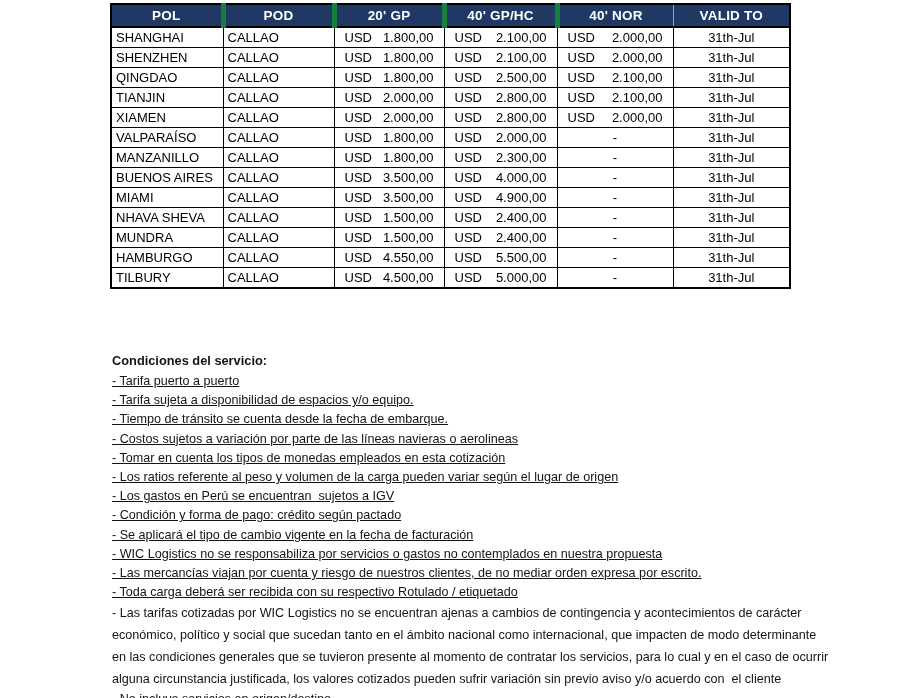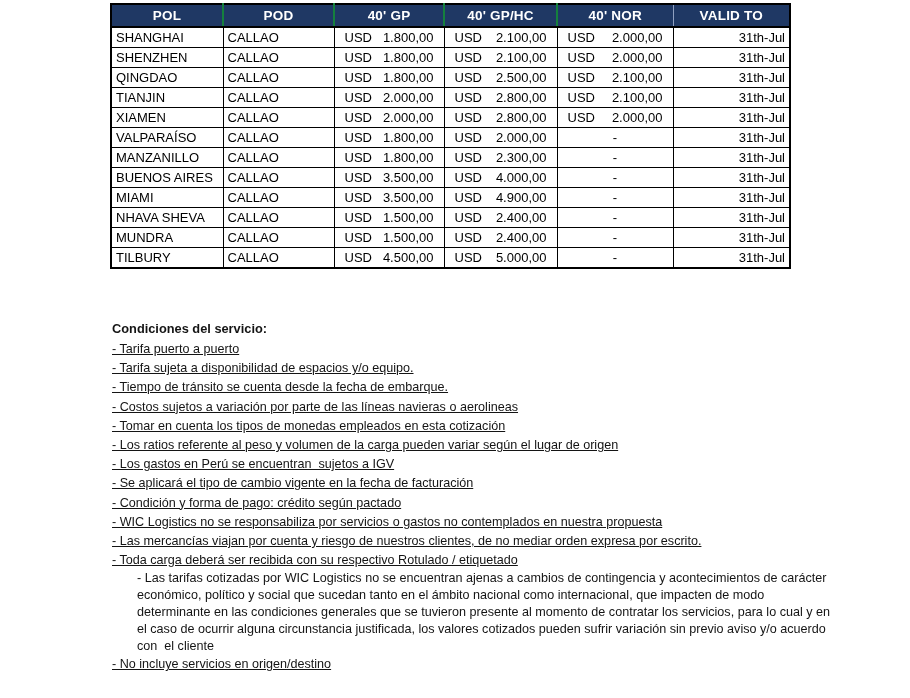--- a/index.html
+++ b/index.html
@@ -45,21 +45,21 @@
     font-weight: bold;
     text-align: center;
     height: 21px;
     line-height: 21px;
     font-size: 13.5px;
     letter-spacing: 0.2px;
     border-color: #1F3864;
     border-bottom: 2px solid #000000;
   }
   table.rate-table thead th.sep {
-    border-left: 2px solid #15803d;
+    border-left: 5px solid #15803d;
     border-right: 1px solid #8fa0c0;
   }
   
   col.c-pol     { width: 112px; }
   col.c-pod     { width: 111px; }
   col.c-20gp    { width: 110px; }
   col.c-40gphc  { width: 113px; }
   col.c-40nor   { width: 116px; }
   col.c-valid   { width: 117px; }
 
@@ -69,66 +69,66 @@
   }
   td.money .money-inner {
     display: flex;
     justify-content: space-between;
     align-items: center;
     padding: 0 6px;
   }
   td.money .cur { text-align: left; }
   td.money .amt { }
   td.dash { text-align: center; }
-  td.valid { text-align: right; border-radius: 8px; }
+  td.valid { text-align: center; border-radius: 8px; }
 
   
   #conditions {
     position: absolute;
     left: 112px;
     top: 320px;
     width: 720px;
     font-size: 12.6px;
     color: #141414;
   }
   #conditions .cond-title {
     font-weight: bold;
     font-size: 12.8px;
     margin-bottom: 3px;
     line-height: 17px;
+    margin-top: 32px;
   }
   #conditions .cond-line {
     line-height: 19.2px;
     white-space: pre-wrap;
     text-decoration: underline;
   }
   #conditions .cond-para {
-    line-height: 17px;
+    line-height: 22px;
     white-space: pre-wrap;
-    margin-left: 25px;
   }
 </style>
 </head>
 <body>
 
 <div id="rate-table-wrap">
   <table class="rate-table">
     <colgroup>
       <col class="c-pol">
         <col class="c-pod">
         <col class="c-20gp">
       <col class="c-40gphc">
         <col class="c-40nor">
         <col class="c-valid">
     </colgroup>
     <thead>
       <tr>
         <th>POL</th>
         <th class="sep">POD</th>
-        <th class="sep">40' GP</th>
+        <th class="sep">20' GP</th>
         <th class="sep">40' GP/HC</th>
         <th class="sep">40' NOR</th>
         <th>VALID TO</th>
       </tr>
     </thead>
     <tbody id="rate-table-body">
         <tr>
           <td class="txt">SHANGHAI</td>
           <td class="txt">CALLAO</td>
           <td class="money">
@@ -339,20 +339,38 @@
           <td class="money">
             <div class="money-inner">
               <span class="cur">USD</span>
               <span class="amt">1.500,00</span>
             </div>
           </td>
           <td class="money">
             <div class="money-inner">
               <span class="cur">USD</span>
               <span class="amt">2.400,00</span>
+            </div>
+          </td>
+          <td class="dash">-</td>
+          <td class="valid">31th-Jul</td>
+        </tr>
+        <tr>
+          <td class="txt">HAMBURGO</td>
+          <td class="txt">CALLAO</td>
+          <td class="money">
+            <div class="money-inner">
+              <span class="cur">USD</span>
+              <span class="amt">4.550,00</span>
+            </div>
+          </td>
+          <td class="money">
+            <div class="money-inner">
+              <span class="cur">USD</span>
+              <span class="amt">5.500,00</span>
             </div>
           </td>
           <td class="dash">-</td>
           <td class="valid">31th-Jul</td>
         </tr>
         <tr>
           <td class="txt">TILBURY</td>
           <td class="txt">CALLAO</td>
           <td class="money">
             <div class="money-inner">
@@ -376,21 +394,21 @@
 <div id="conditions">
   <div class="cond-title">Condiciones del servicio:</div>
   <div id="cond-lines">
       <div class="cond-line">- Tarifa puerto a puerto</div>
       <div class="cond-line">- Tarifa sujeta a disponibilidad de espacios y/o equipo.</div>
       <div class="cond-line">- Tiempo de tránsito se cuenta desde la fecha de embarque.</div>
       <div class="cond-line">- Costos sujetos a variación por parte de las líneas navieras o aerolineas</div>
       <div class="cond-line">- Tomar en cuenta los tipos de monedas empleados en esta cotización</div>
       <div class="cond-line">- Los ratios referente al peso y volumen de la carga pueden variar según el lugar de origen</div>
       <div class="cond-line">- Los gastos en Perú se encuentran  sujetos a IGV</div>
+      <div class="cond-line">- Condición y forma de pago: crédito según pactado</div>
       <div class="cond-line">- Se aplicará el tipo de cambio vigente en la fecha de facturación</div>
-      <div class="cond-line">- Condición y forma de pago: crédito según pactado</div>
       <div class="cond-line">- WIC Logistics no se responsabiliza por servicios o gastos no contemplados en nuestra propuesta</div>
       <div class="cond-line">- Las mercancías viajan por cuenta y riesgo de nuestros clientes, de no mediar orden expresa por escrito.</div>
       <div class="cond-line">- Toda carga deberá ser recibida con su respectivo Rotulado / etiquetado</div>
     </div>
   <div class="cond-para">- Las tarifas cotizadas por WIC Logistics no se encuentran ajenas a cambios de contingencia y acontecimientos de carácter económico, político y social que sucedan tanto en el ámbito nacional como internacional, que impacten de modo determinante en las condiciones generales que se tuvieron presente al momento de contratar los servicios, para lo cual y en el caso de ocurrir alguna circunstancia justificada, los valores cotizados pueden sufrir variación sin previo aviso y/o acuerdo con  el cliente</div>
   <div class="cond-line">- No incluye servicios en origen/destino</div>
 </div>
 
 </body></html>

